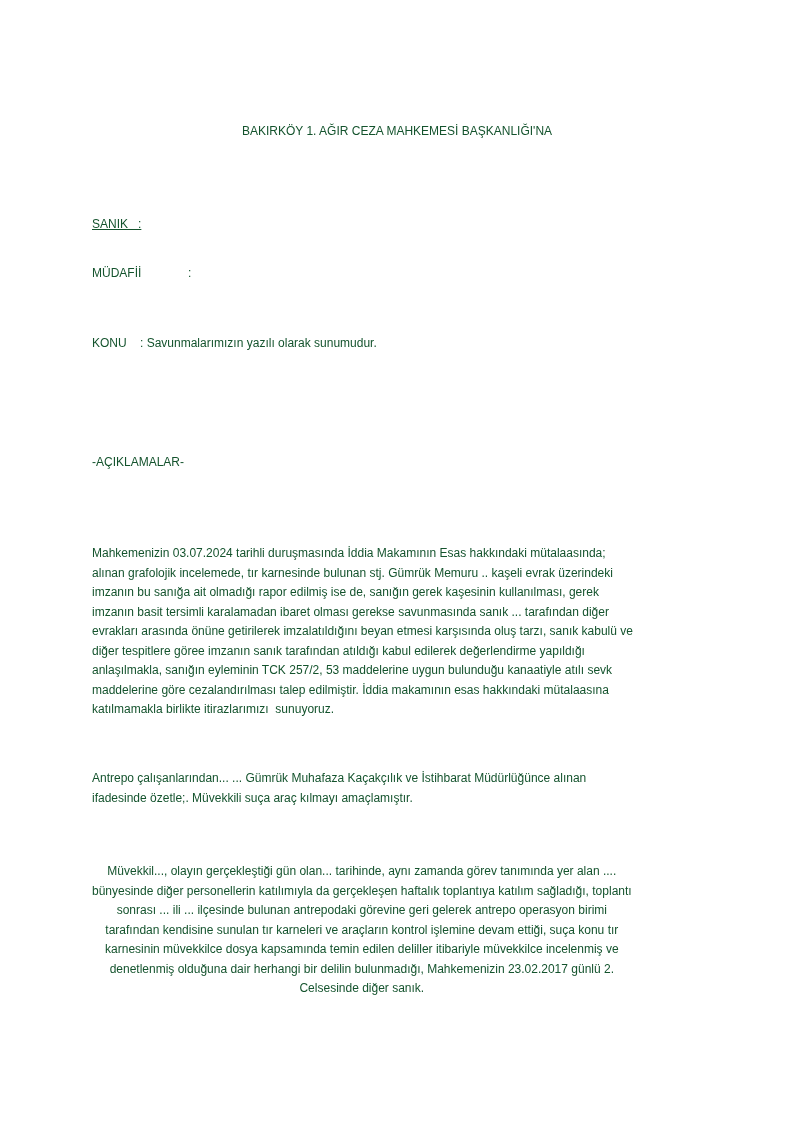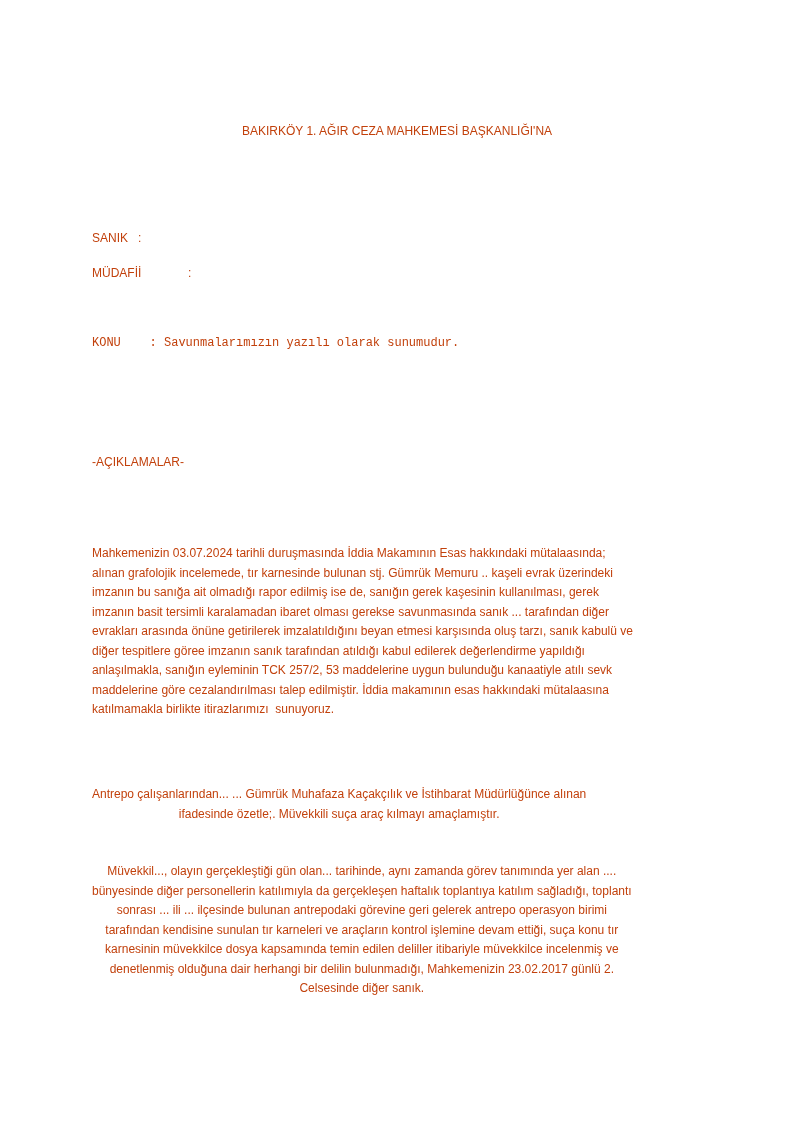--- a/index.html
+++ b/index.html
@@ -20,35 +20,35 @@
     height: 1123px;
     background: #ffffff;
     overflow: hidden;
   }
   .txt {
     position: absolute;
     left: 92px;
     font-size: 12px;
     line-height: 19.5px;
     white-space: pre;
-    color: #c2410c;
+    color: #14532d;
   }
   .doc-title {
     left: 0;
     width: 794px;
     text-align: center;
     top: 122px;
     white-space: nowrap;
   }
-  .field-sanik   { top: 229px; }
+  .field-sanik   { top: 215px; text-decoration: underline; }
   .field-mudafii { top: 264px; }
-  .field-konu    { top: 334px; font-family: Liberation Mono, monospace; }
+  .field-konu    { top: 334px; }
   .section-heading { top: 453px; }
   .para-1 { top: 544px; }
-  .para-2 { top: 785px; text-align: center; }
+  .para-2 { top: 769px; }
   .para-3 { top: 862px; text-align: center; }
 </style>
 </head>
 <body>
 
 <div class="page">
 
   <div class="txt doc-title">BAKIRKÖY 1. AĞIR CEZA MAHKEMESİ BAŞKANLIĞI'NA</div>
 
   <div class="txt field-sanik">SANIK   :</div>

